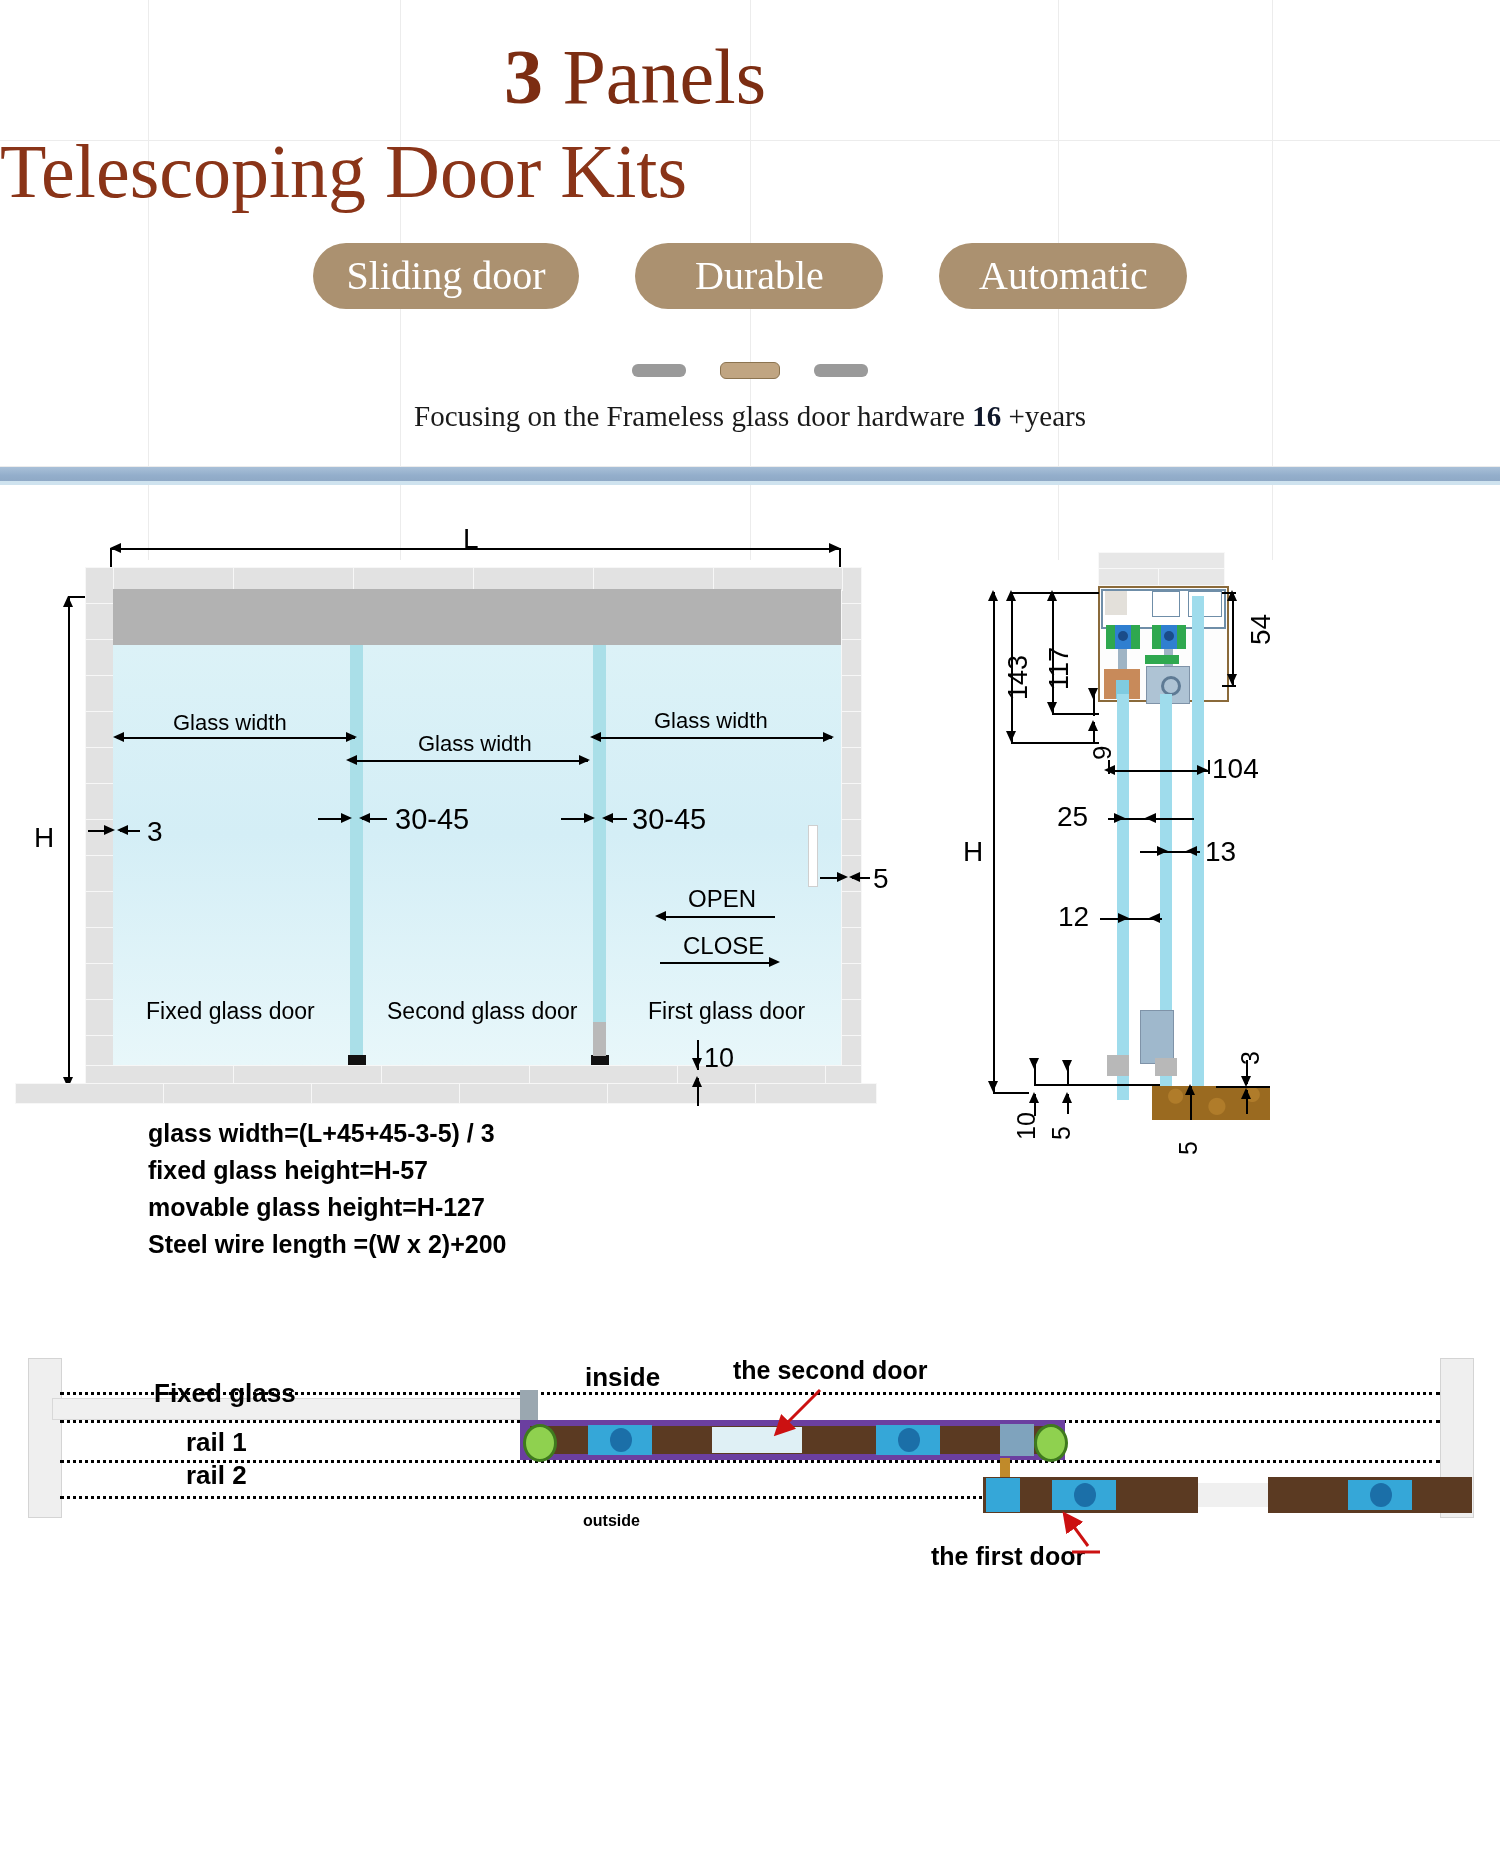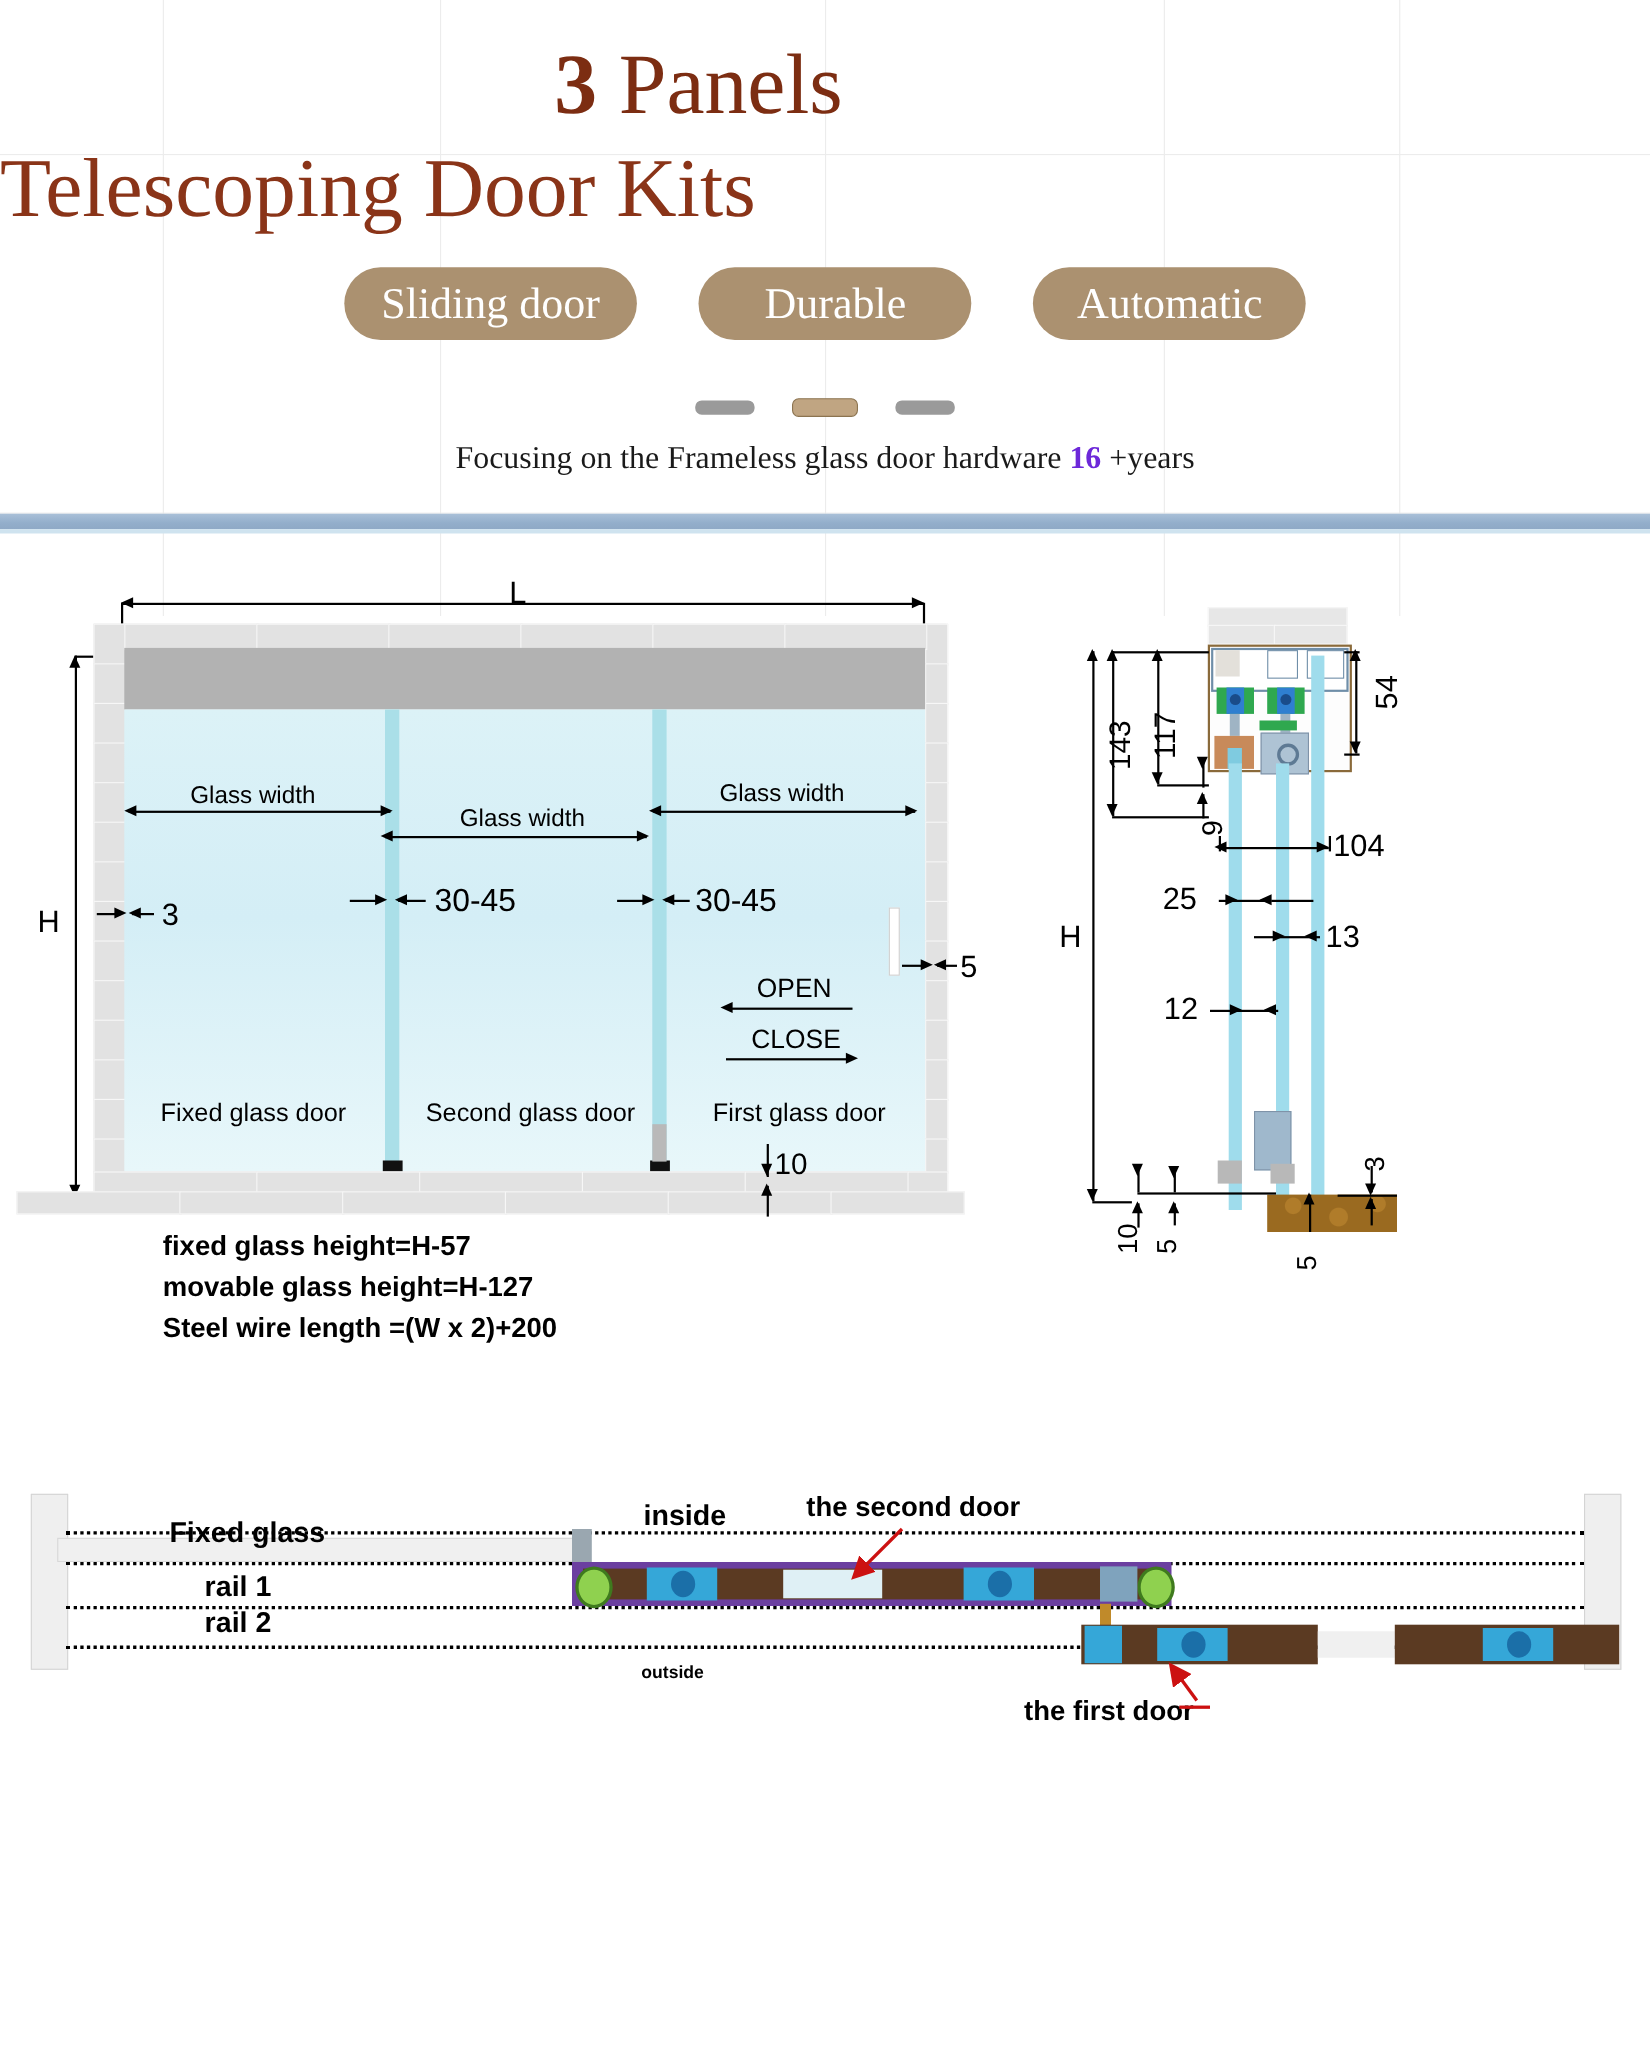--- a/index.html
+++ b/index.html
@@ -49,21 +49,21 @@
     position:absolute;left:0;top:362px;width:1500px;
     display:flex;justify-content:center;align-items:center;gap:34px;
   }
   .dash{width:54px;height:13px;border-radius:6px;background:#9a9a9a;}
   .dash.accent{background:#c0a582;border:1px solid #8c7450;width:58px;height:15px;}
   .tagline{
     position:absolute;left:0;top:400px;width:1500px;text-align:center;
     font-family:"Liberation Serif", serif;
     font-size:29px;color:#1a1a1a;
   }
-  .tagline .hl{color:#6d28d9;font-weight:bold;}
+  .tagline .hl{color:#0f172a;font-weight:bold;}
   .blueband{
     position:absolute;left:0;top:467px;width:1500px;height:14px;
     background:linear-gradient(180deg,#a9c0d8 0%,#93aecb 60%,#8fa9c6 100%);
   }
   .blueband2{
     position:absolute;left:0;top:481px;width:1500px;height:4px;
     background:#cfe3ef;
   }
 
   
@@ -291,20 +291,21 @@
   <div class="dlabel" style="left:648px;top:998px;font-size:23px;">First glass door</div>
 
   <div class="dim-line dim-v" style="left:697px;top:1040px;height:30px;"></div>
   <div class="arrow ar-d" style="left:692px;top:1058px;"></div>
   <div class="dim-line dim-v" style="left:697px;top:1078px;height:28px;"></div>
   <div class="arrow ar-u" style="left:692px;top:1076px;"></div>
   <div class="dlabel" style="left:704px;top:1043px;font-size:27px;">10</div>
 </div>
 
 <div class="formulas">
+  <div>glass width=(L+45+45-3-5) / 3</div>
   <div>fixed glass height=H-57</div>
   <div>movable glass height=H-127</div>
   <div>Steel wire length =(W x 2)+200</div>
 </div>
 
 <div>
 
   <div style="position:absolute;left:1098px;top:552px;width:125px;height:16px;background:#e7e7e7;border:1px solid #f8f8f8;"></div>
   <div style="position:absolute;left:1098px;top:568px;width:60px;height:16px;background:#e7e7e7;border:1px solid #f8f8f8;"></div>
   <div style="position:absolute;left:1158px;top:568px;width:65px;height:16px;background:#e7e7e7;border:1px solid #f8f8f8;"></div>

